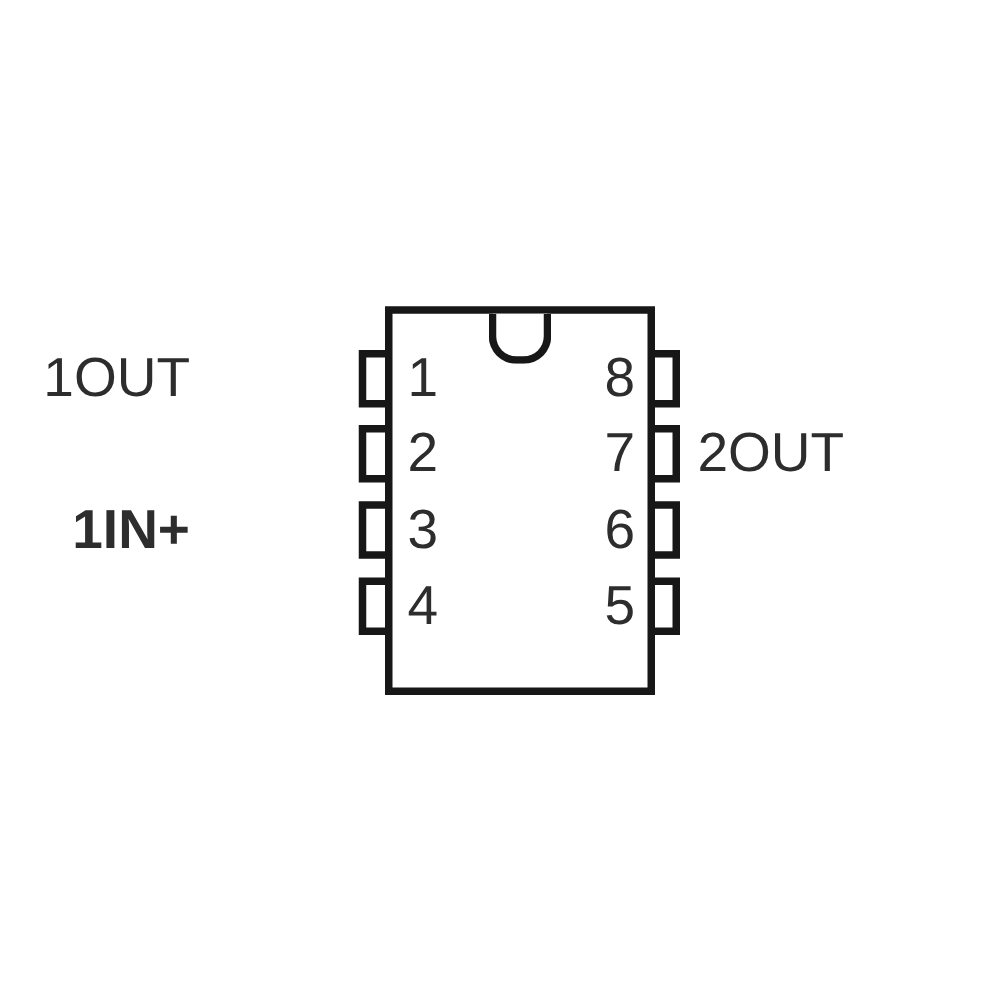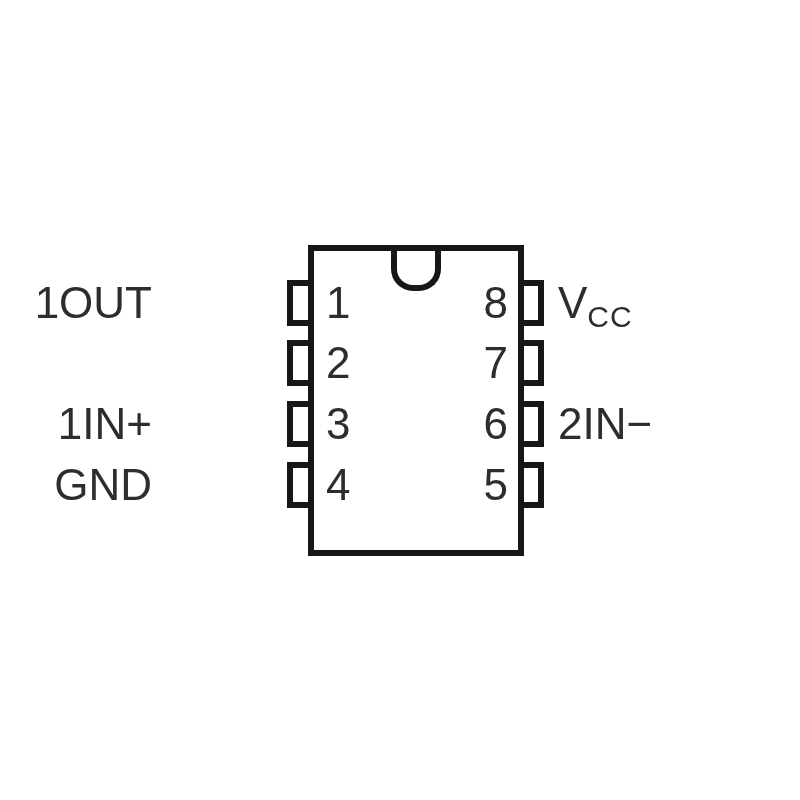--- a/index.html
+++ b/index.html
@@ -48,21 +48,21 @@
     height: 46px;
     box-sizing: border-box;
     border: 6px solid #171717;
     background: #ffffff;
   }
   .pin.side-left  { left: 287px; }
   .pin.side-right { left: 517px; }
   
   .r1 { top: 280px; }
   .r2 { top: 340px; }
-  .r3 { top: 401px; }
+  .r3 { top: 401px; font-weight: bold; }
   .r4 { top: 462px; }
   
   .num {
     position: absolute;
     height: 46px;
     line-height: 46px;
     font-size: 44px;
     white-space: nowrap;
   }
   .num.nl { left: 12px; }
@@ -93,24 +93,22 @@
     letter-spacing: 1px;
   }
 </style>
 </head>
 <body>
 
 <div class="stage">
 
   <div class="lbl side-left r1">1OUT</div>
   <div class="lbl side-left r3">1IN+</div>
-  <div class="lbl side-left r4">GND</div>
 
-  <div class="lbl side-right r1"><span>V</span><span class="sub">CC</span></div>
-  <div class="lbl side-right r3">2IN−</div>
+  <div class="lbl side-right r2">2OUT</div>
 
   <div class="pin side-left r1"></div>
   <div class="pin side-left r2"></div>
   <div class="pin side-left r3"></div>
   <div class="pin side-left r4"></div>
 
   <div class="pin side-right r1"></div>
   <div class="pin side-right r2"></div>
   <div class="pin side-right r3"></div>
   <div class="pin side-right r4"></div>

